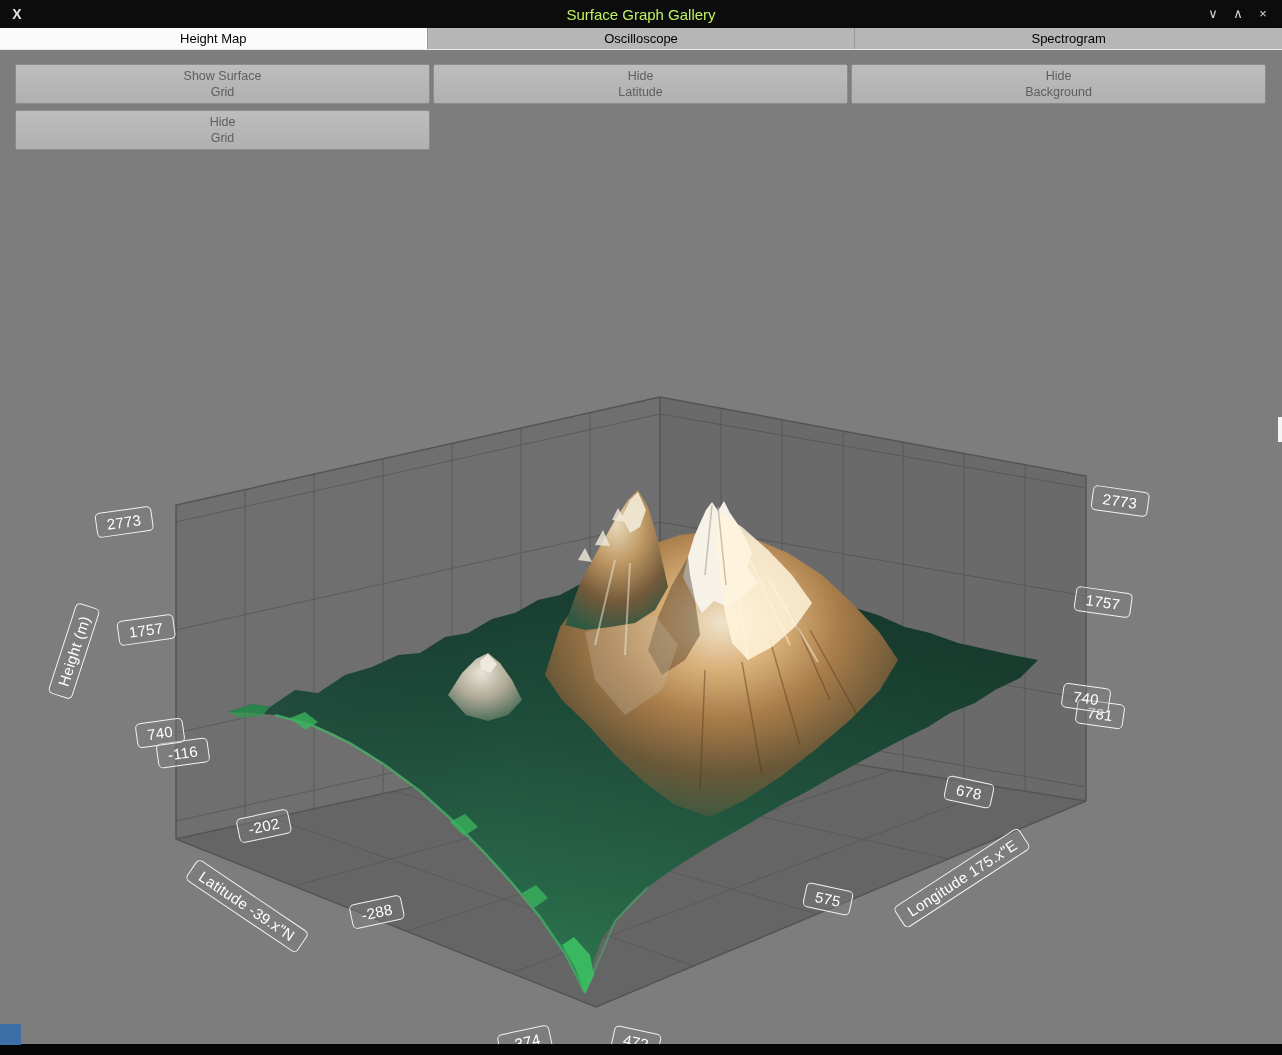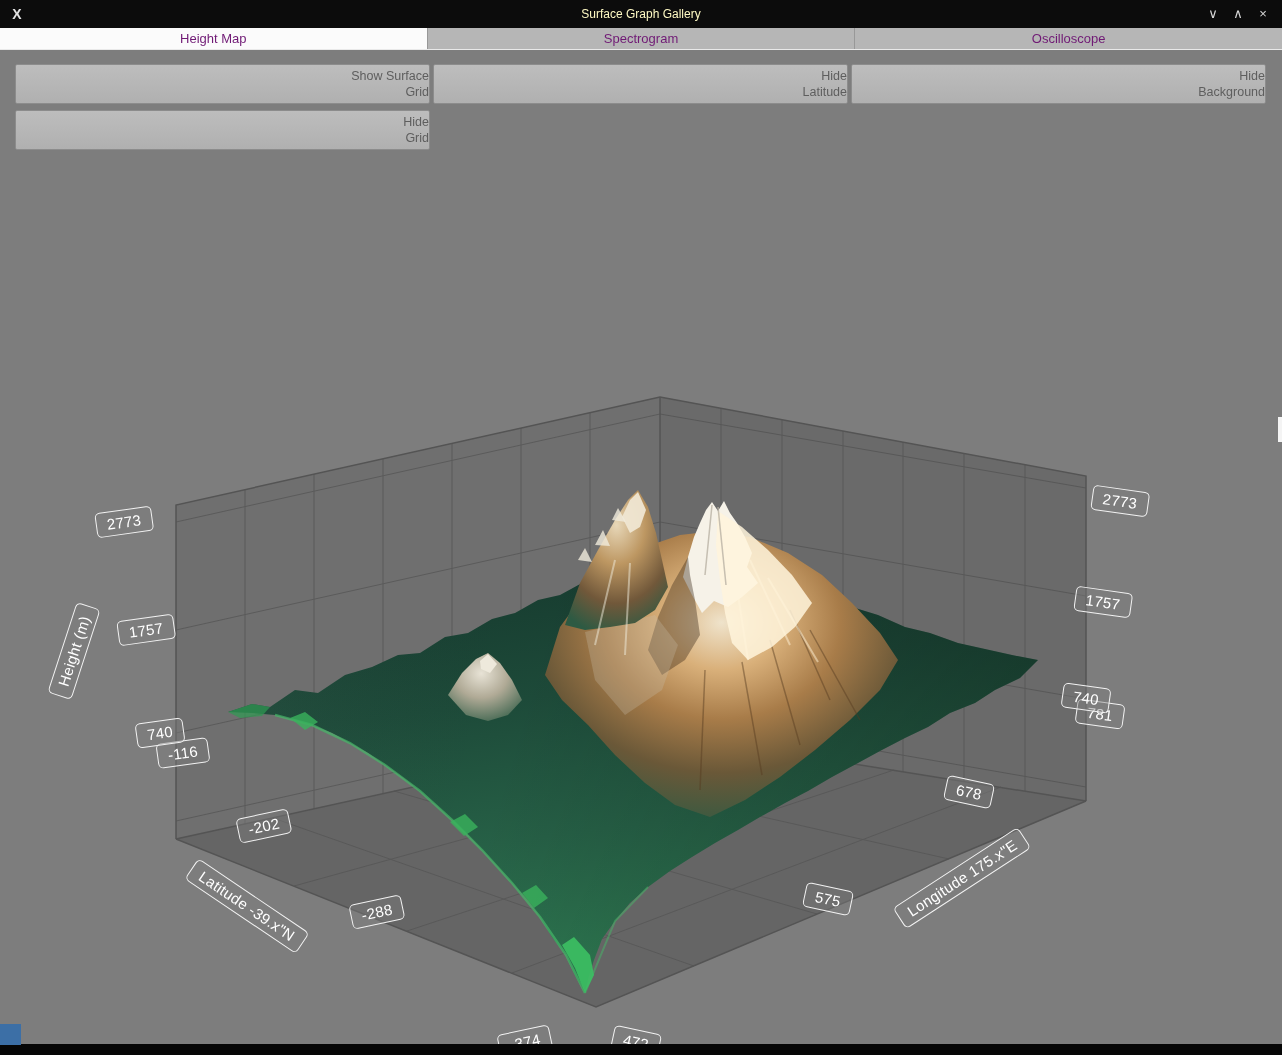--- a/index.html
+++ b/index.html
@@ -1,34 +1,34 @@
 <!DOCTYPE html>
 <html><head>
 <meta charset="utf-8">
 <style>
   html,body{margin:0;padding:0;background:#4a4a4a;}
   *{box-sizing:border-box;font-family:"Liberation Sans",sans-serif;}
   .window{position:relative;width:1282px;height:1055px;background:#7d7d7d;overflow:hidden;}
 
   
   .titlebar{position:relative;height:28px;background:#0c0c0c;display:flex;align-items:center;z-index:20;}
-  .titlebar .title{position:absolute;left:0;right:0;text-align:center;color:#fef9c3;font-size:12px;}
+  .titlebar .title{position:absolute;left:0;right:0;text-align:center;color:#bef264;font-size:15px;}
   .app-icon{margin-left:9px;z-index:2;color:#e3e3e3;font-weight:bold;font-size:14px;width:16px;text-align:center;}
   .win-controls{margin-left:auto;margin-right:8px;z-index:2;display:flex;gap:3px;}
   .win-btn{width:22px;height:20px;line-height:20px;text-align:center;color:#d8d8d8;font-size:13px;}
 
   
   .tabbar{display:flex;height:22px;background:#b3b3b3;border-bottom:1px solid #e9e9e9;position:relative;z-index:20;}
-  .tab{flex:1;text-align:center;font-size:13px;color:#701a75;line-height:22px;background:#b6b6b6;border-right:1px solid #989898;}
+  .tab{flex:1;text-align:center;font-size:13px;color:#000000;line-height:22px;background:#b6b6b6;border-right:1px solid #989898;}
   .tab:last-child{border-right:none;}
   .tab.active{background:#fbfbfb;}
 
   
   .toolbar{position:relative;z-index:20;padding:14px 16px 0 15px;display:grid;grid-template-columns:repeat(3,1fr);column-gap:3px;row-gap:6px;}
-  .btn{height:40px;background:linear-gradient(#bdbdbd,#b0b0b0);border:1px solid #8c8c8c;border-radius:2px;color:#5e5e5e;font-size:12.5px;line-height:16px;display:flex;flex-direction:column;justify-content:center;align-items:flex-end;padding:0;}
+  .btn{height:40px;background:linear-gradient(#bdbdbd,#b0b0b0);border:1px solid #8c8c8c;border-radius:2px;color:#5e5e5e;font-size:12.5px;line-height:16px;display:flex;flex-direction:column;justify-content:center;align-items:center;padding:0;}
 
   
   .plot-svg{position:absolute;left:0;top:0;width:1282px;height:1055px;z-index:1;}
   .chip{position:absolute;color:#fff;font-size:15px;letter-spacing:.3px;padding:3px 10px;border:1.5px solid #f2f2f2;border-radius:5px;background:rgba(126,126,126,.42);white-space:nowrap;z-index:3;}
   .chip.behind{z-index:2;}
 
   
   .bottom-strip{position:absolute;left:0;bottom:0;width:1282px;height:11px;background:#060606;z-index:10;}
   .blue-frag{position:absolute;left:0;top:1024px;width:21px;height:21px;background:#3c6fa6;z-index:11;}
   .white-sliver{position:absolute;right:0;top:417px;width:4px;height:25px;background:#f4f4f4;z-index:11;}
@@ -43,22 +43,22 @@
     <div class="title">Surface Graph Gallery</div>
     <div class="win-controls">
       <div class="win-btn">∨</div>
       <div class="win-btn">∧</div>
       <div class="win-btn">×</div>
     </div>
   </div>
 
   <div class="tabbar">
     <div class="tab active">Height Map</div>
+    <div class="tab">Oscilloscope</div>
     <div class="tab">Spectrogram</div>
-    <div class="tab">Oscilloscope</div>
   </div>
 
   <div class="toolbar">
     <button class="btn">
       <span>Show Surface</span>
       <span>Grid</span>
     </button>
     <button class="btn">
       <span>Hide</span>
       <span>Latitude</span>

